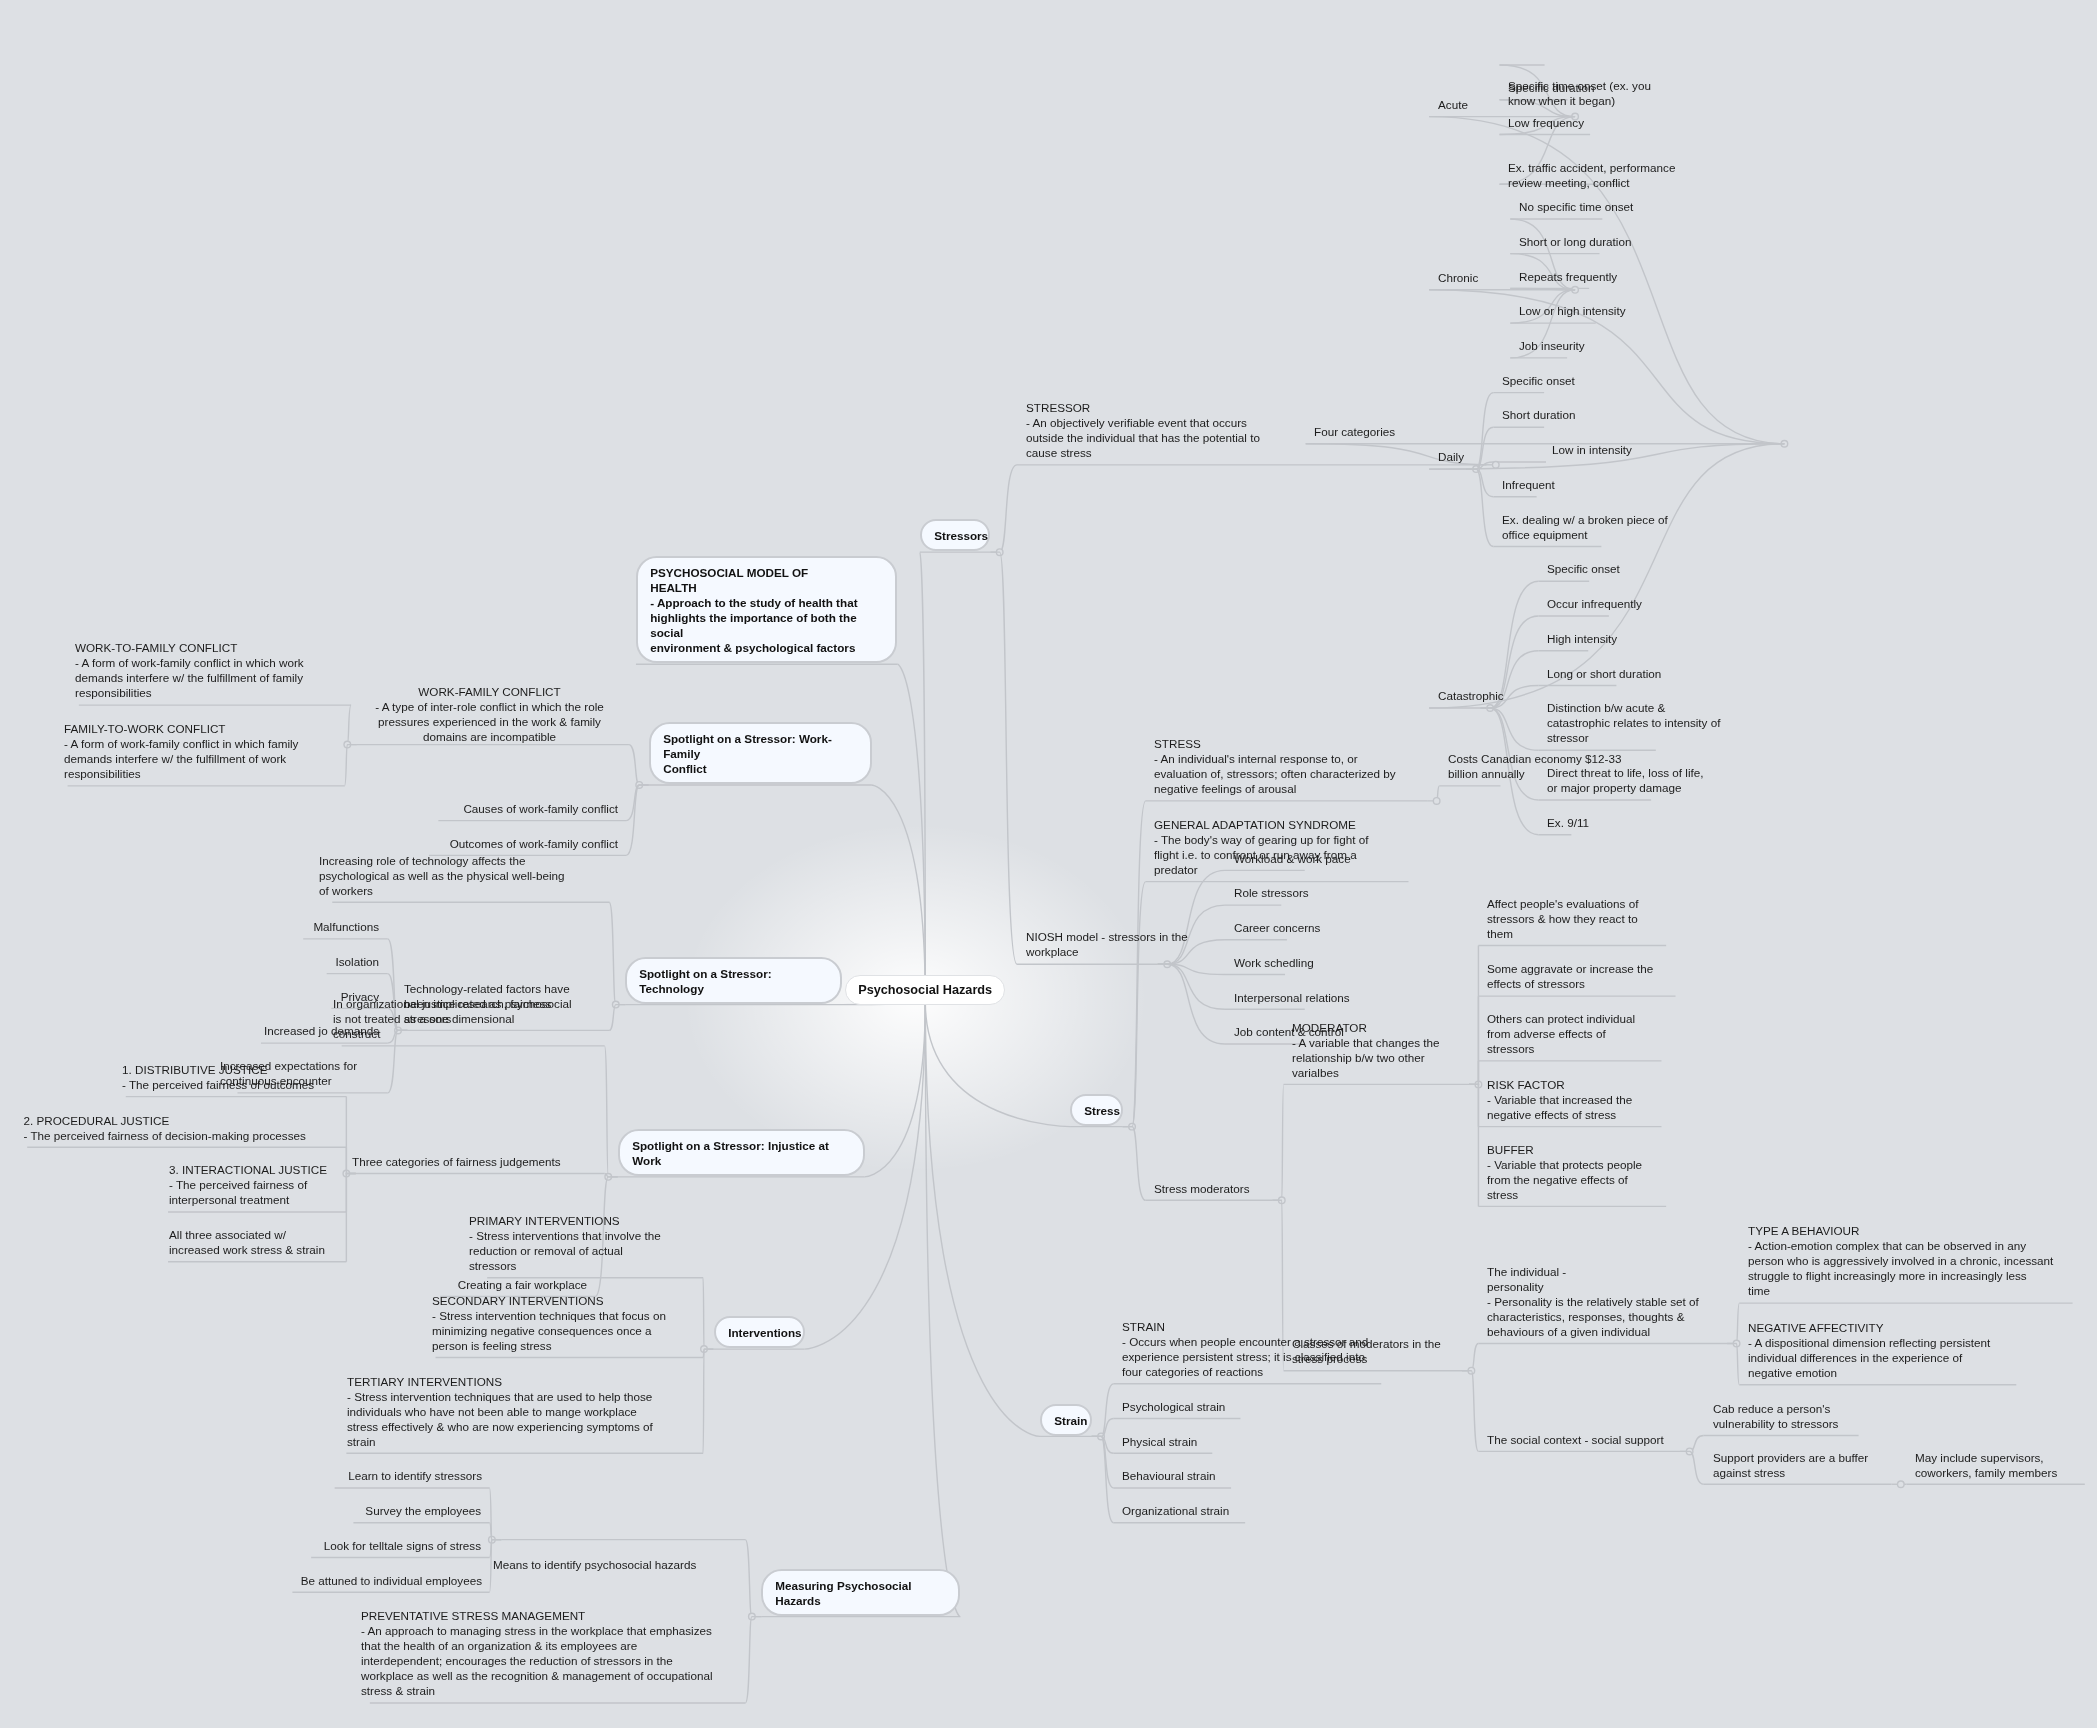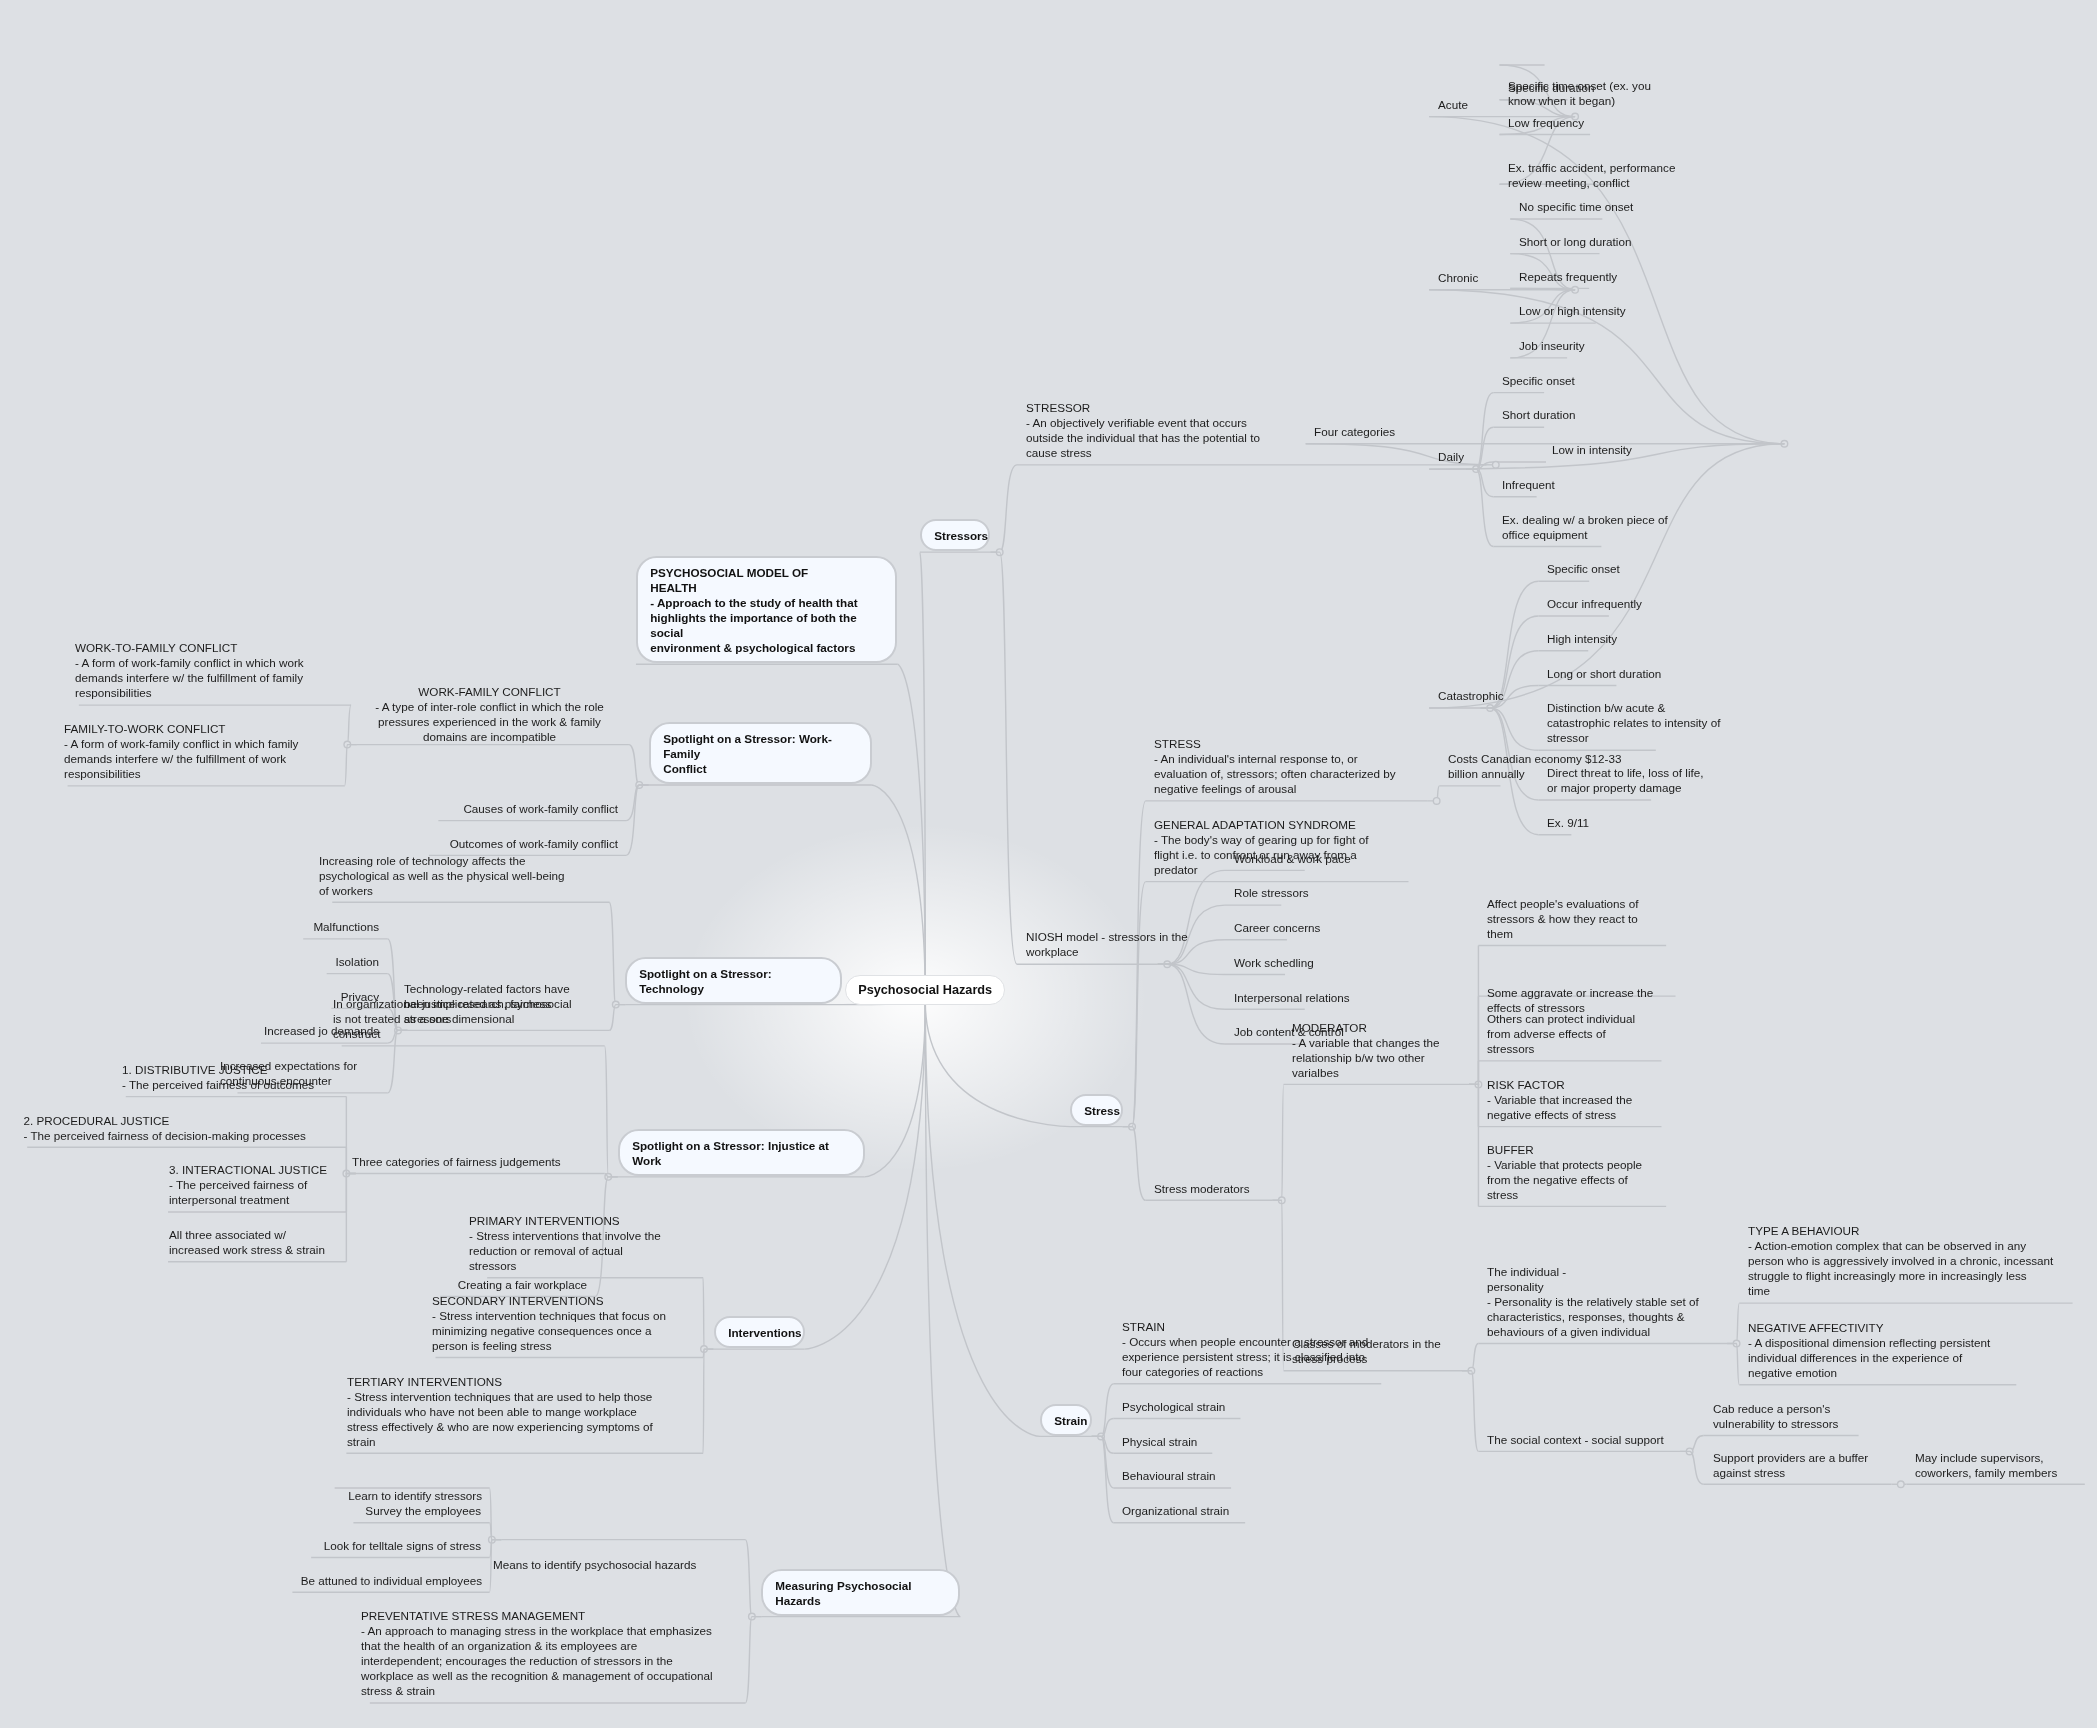--- a/index.html
+++ b/index.html
@@ -322,21 +322,21 @@
 flight i.e. to confront or run away from a
 predator</div>
     <div class="node" style="left: 1154px; top: 1181px; width: 122px;">Stress moderators</div>
     <div class="node" style="left: 1292px; top: 1020px; width: 178px;">MODERATOR
 - A variable that changes the
 relationship b/w two other
 varialbes</div>
     <div class="node" style="left: 1487px; top: 896px; width: 188px;">Affect people's evaluations of
 stressors &amp; how they react to
 them</div>
-    <div class="node" style="left: 1487px; top: 961px; width: 197px; margin-top: 24px;">Some aggravate or increase the
+    <div class="node" style="left: 1487px; top: 961px; width: 197px;">Some aggravate or increase the
 effects of stressors</div>
     <div class="node" style="left: 1487px; top: 1011px; width: 188px;">Others can protect individual
 from adverse effects of
 stressors</div>
     <div class="node" style="left: 1487px; top: 1077px; width: 188px;">RISK FACTOR
 - Variable that increased the
 negative effects of stress</div>
     <div class="node" style="left: 1487px; top: 1142px; width: 197px;">BUFFER
 - Variable that protects people
 from the negative effects of
@@ -419,21 +419,21 @@
     <div class="node" style="left: 432px; top: 1293px; width: 263px;">SECONDARY INTERVENTIONS
 - Stress intervention techniques that focus on
 minimizing negative consequences once a
 person is feeling stress</div>
     <div class="node" style="left: 347px; top: 1374px; width: 347px;">TERTIARY INTERVENTIONS
 - Stress intervention techniques that are used to help those
 individuals who have not been able to mange workplace
 stress effectively &amp; who are now experiencing symptoms of
 strain</div>
     <div class="node" style="left: 493px; top: 1520px; width: 244px; margin-top: 37px;">Means to identify psychosocial hazards</div>
-    <div class="node r" style="left: 322px; top: 1468px; width: 160px; margin-top: 20px;">Learn to identify stressors</div>
+    <div class="node r" style="left: 322px; top: 1468px; width: 160px;">Learn to identify stressors</div>
     <div class="node r" style="left: 340px; top: 1503px; width: 141px;">Survey the employees</div>
     <div class="node r" style="left: 293px; top: 1538px; width: 188px;">Look for telltale signs of stress</div>
     <div class="node r" style="left: 275px; top: 1573px; width: 207px;">Be attuned to individual employees</div>
     <div class="node" style="left: 361px; top: 1608px; width: 376px;">PREVENTATIVE STRESS MANAGEMENT
 - An approach to managing stress in the workplace that emphasizes
 that the health of an organization &amp; its employees are
 interdependent; encourages the reduction of stressors in the
 workplace as well as the recognition &amp; management of occupational
 stress &amp; strain</div>
   </div>

